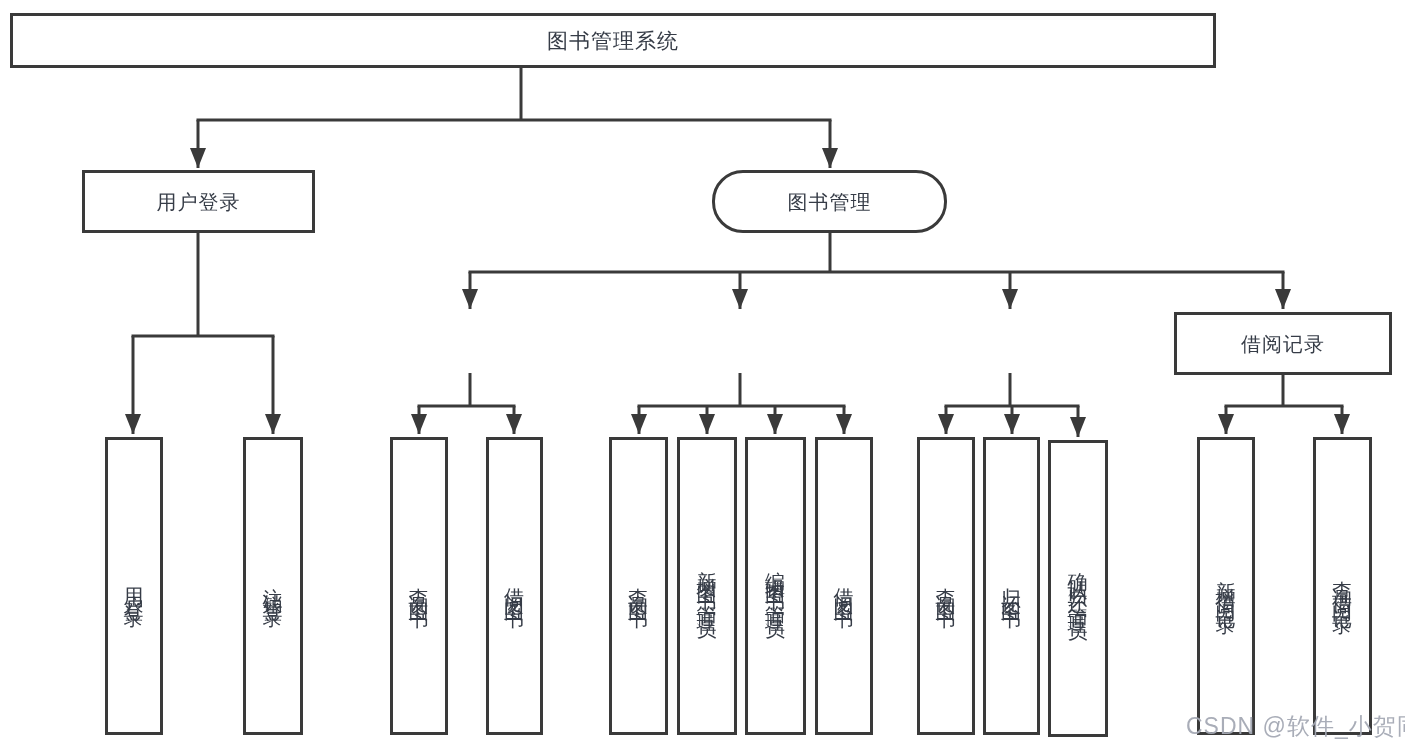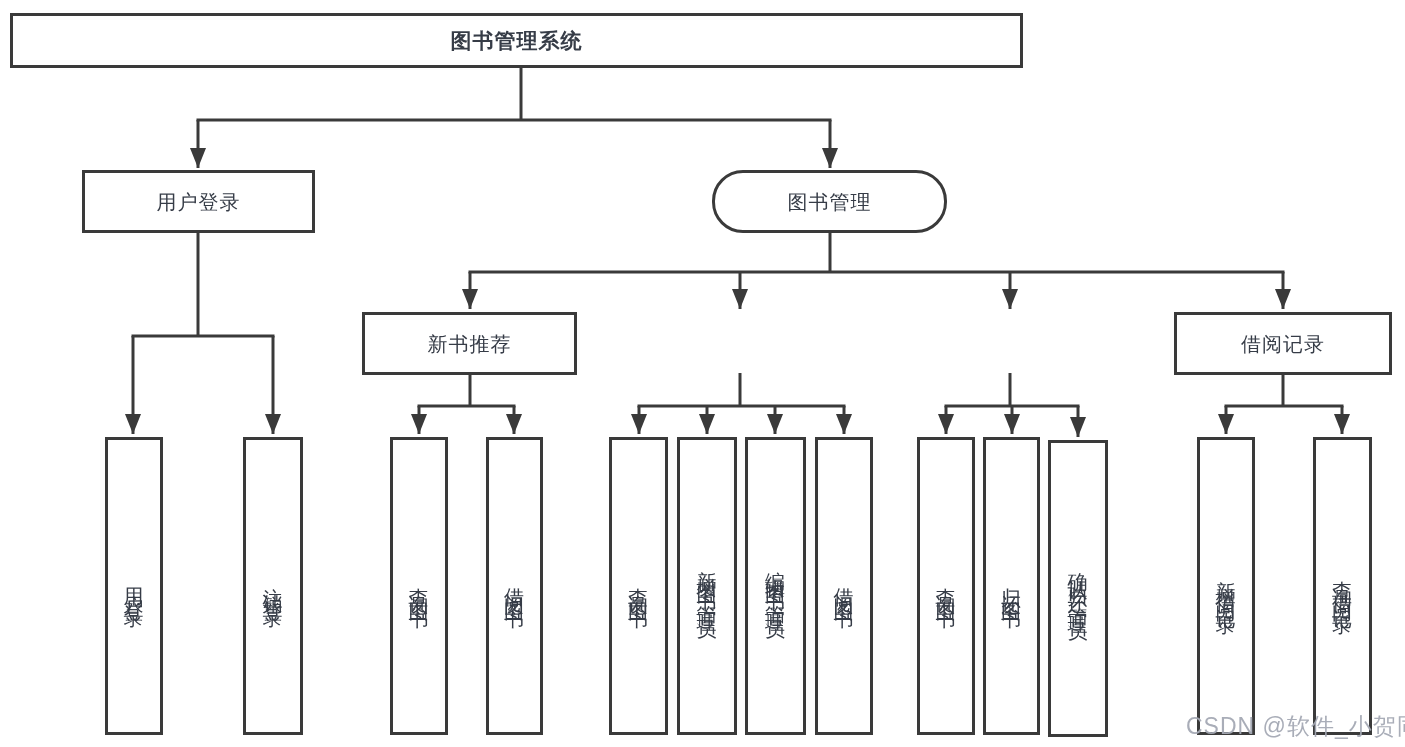--- a/index.html
+++ b/index.html
@@ -34,21 +34,21 @@
   }
   .watermark{
     position:absolute;
     left:1186px;top:711px;
     font-size:23px;
     letter-spacing:1px;
     color:rgba(164,169,180,0.95);
     white-space:nowrap;
   }
   
-  #n-root{left:10px;top:13px;width:1013px;height:55px;font-weight:bold;}
+  #n-root{left:10px;top:13px;width:1206px;height:55px;}
   #n-user-login{left:82px;top:170px;width:233px;height:63px;}
   #n-book-mgmt{left:712px;top:170px;width:235px;height:63px;border-radius:31px;}
   #n-new-book{left:362px;top:312px;width:215px;height:63px;}
   #n-book-borrow{left:632px;top:312px;width:216px;height:63px;}
   #n-current-borrow{left:902px;top:312px;width:216px;height:63px;}
   #n-borrow-record{left:1174px;top:312px;width:218px;height:63px;}
   #l-login{left:105px;top:437px;width:58px;height:298px;}
   #l-logout{left:243px;top:437px;width:60px;height:298px;}
   #l-query-a{left:390px;top:437px;width:58px;height:298px;}
   #l-borrow-a{left:486px;top:437px;width:57px;height:298px;}
@@ -115,21 +115,20 @@
       <path d="M1226 406 V434" marker-end="url(#arrow)"></path>
       <path d="M1342 406 V434" marker-end="url(#arrow)"></path>
     </g>
   </svg>
 
   <div id="n-root" class="box rootbox">图书管理系统</div>
 
   <div id="n-user-login" class="box hbox">用户登录</div>
   <div id="n-book-mgmt" class="box hbox">图书管理</div>
 
-  <div id="n-new-book" class="box hbox">新书推荐</div>
   <div id="n-borrow-record" class="box hbox">借阅记录</div>
 
   <div id="l-login" class="box vbox">用户登录</div>
   <div id="l-logout" class="box vbox">注销登录</div>
 
   <div id="l-query-a" class="box vbox">查询图书</div>
   <div id="l-borrow-a" class="box vbox">借阅图书</div>
 
   <div id="l-query-b" class="box vbox">查询图书</div>
   <div id="l-add-book" class="box vbox">新增图书（管理员）</div>

